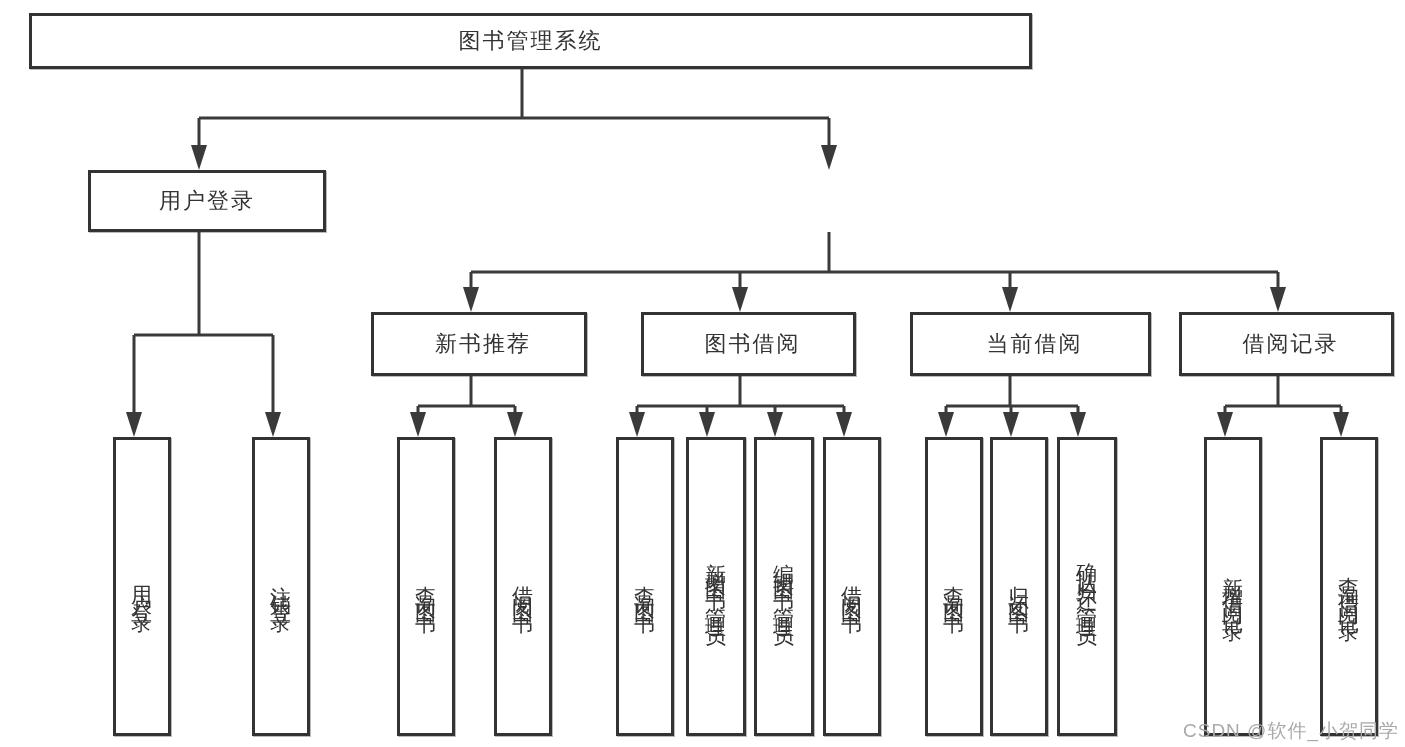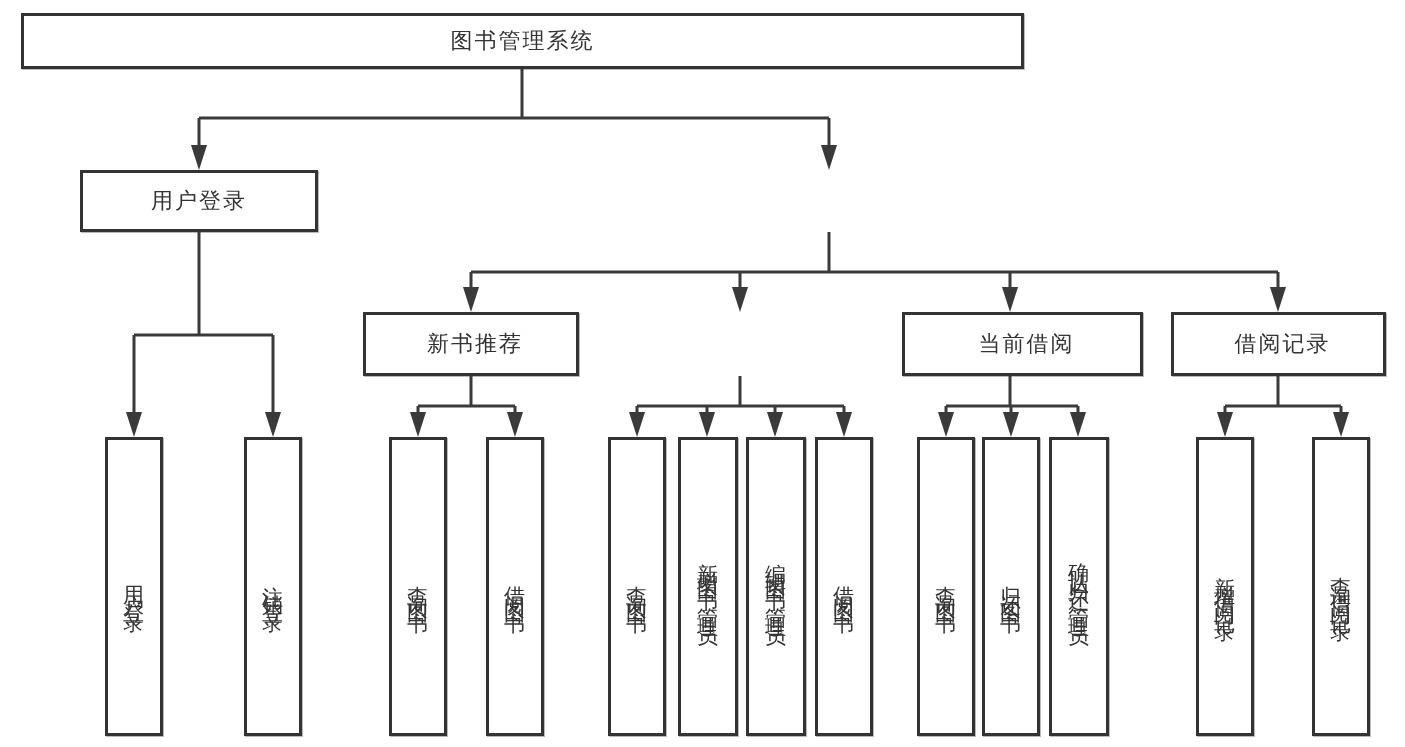--- a/index.html
+++ b/index.html
@@ -12,20 +12,21 @@
     font-family:"Liberation Sans","DejaVu Sans",sans-serif;color:var(--text);
     overflow:hidden;
   }
   .wires{position:absolute;left:0;top:0;width:1405px;height:747px;}
   .wires path{stroke:var(--line);stroke-width:3;fill:none;}
   .wires polygon{fill:var(--line);stroke:none;}
   .node{
     position:absolute;box-sizing:border-box;border:3px solid var(--border);
     background:#ffffff;display:flex;align-items:center;justify-content:center;
     box-shadow:1px 1px 0 rgba(60,60,60,0.35);
+    margin-left:8px;
   }
   .hlabel{font-size:22px;letter-spacing:2px;white-space:nowrap;}
   .vlabel{
     writing-mode:vertical-rl;text-orientation:mixed;
     font-size:21px;letter-spacing:9px;line-height:1;white-space:nowrap;
   }
   .leaf{top:437px;width:58px;height:299px;}
   .mid{top:312px;height:64px;padding-left:8px;}
   .lvl2{top:170px;height:62px;}
   .watermark{
@@ -75,20 +76,23 @@
     <span class="hlabel">图书管理系统</span>
   </div>
 
   <div class="node lvl2" style="left:80px;width:238px">
     <span class="hlabel">用户登录</span>
   </div>
 
   <div class="node mid" style="left:363px;width:216px">
     <span class="hlabel">新书推荐</span>
   </div>
+  <div class="node mid" style="left:633px;width:215px">
+    <span class="hlabel">图书借阅</span>
+  </div>
   <div class="node mid" style="left:902px;width:241px">
     <span class="hlabel">当前借阅</span>
   </div>
   <div class="node mid" style="left:1171px;width:215px">
     <span class="hlabel">借阅记录</span>
   </div>
 
   <div class="node leaf" style="left:105px">
     <span class="vlabel">用户登录</span>
   </div>
@@ -126,13 +130,14 @@
     <span class="vlabel">确认归还（管理员）</span>
   </div>
 
   <div class="node leaf" style="left:1196px">
     <span class="vlabel">新增借阅记录</span>
   </div>
   <div class="node leaf" style="left:1312px">
     <span class="vlabel">查询借阅记录</span>
   </div>
 
+  <div class="watermark">CSDN @软件_小贺同学</div>
 </div>
 
 </body></html>

